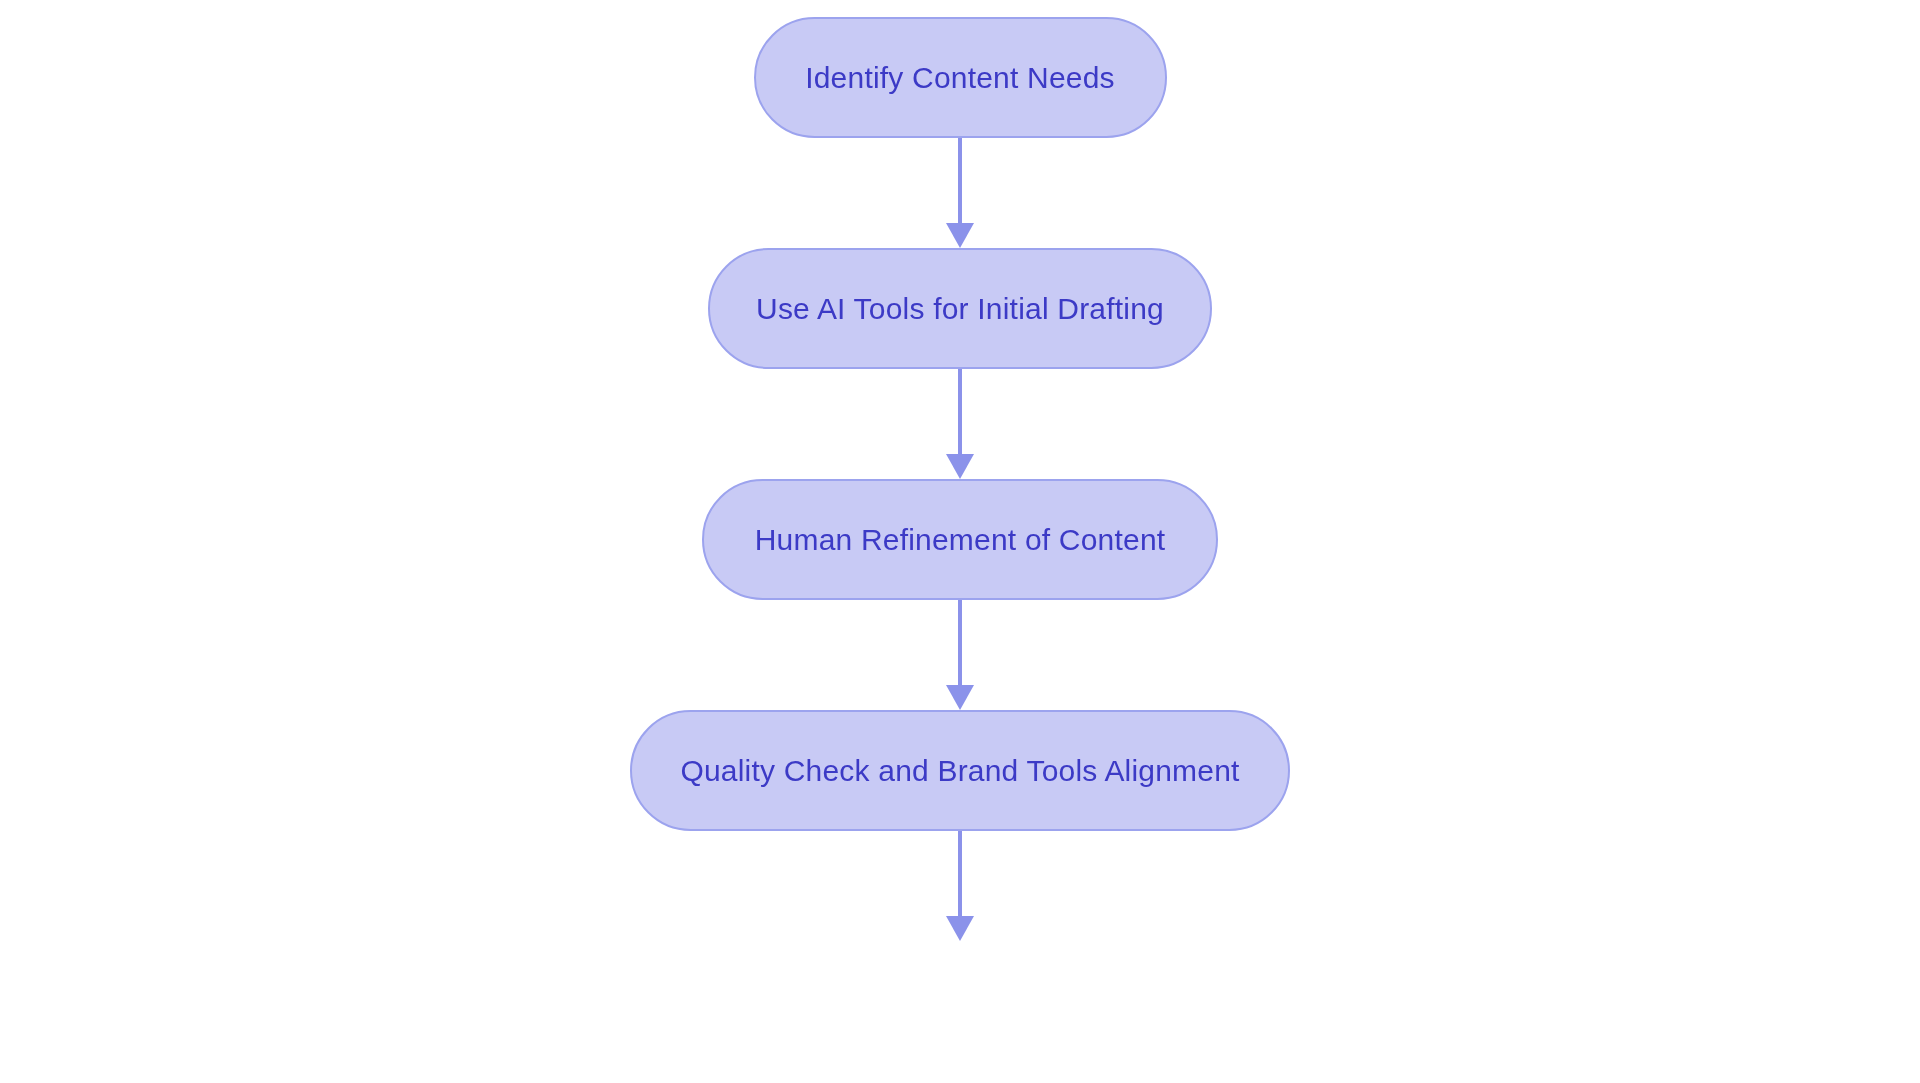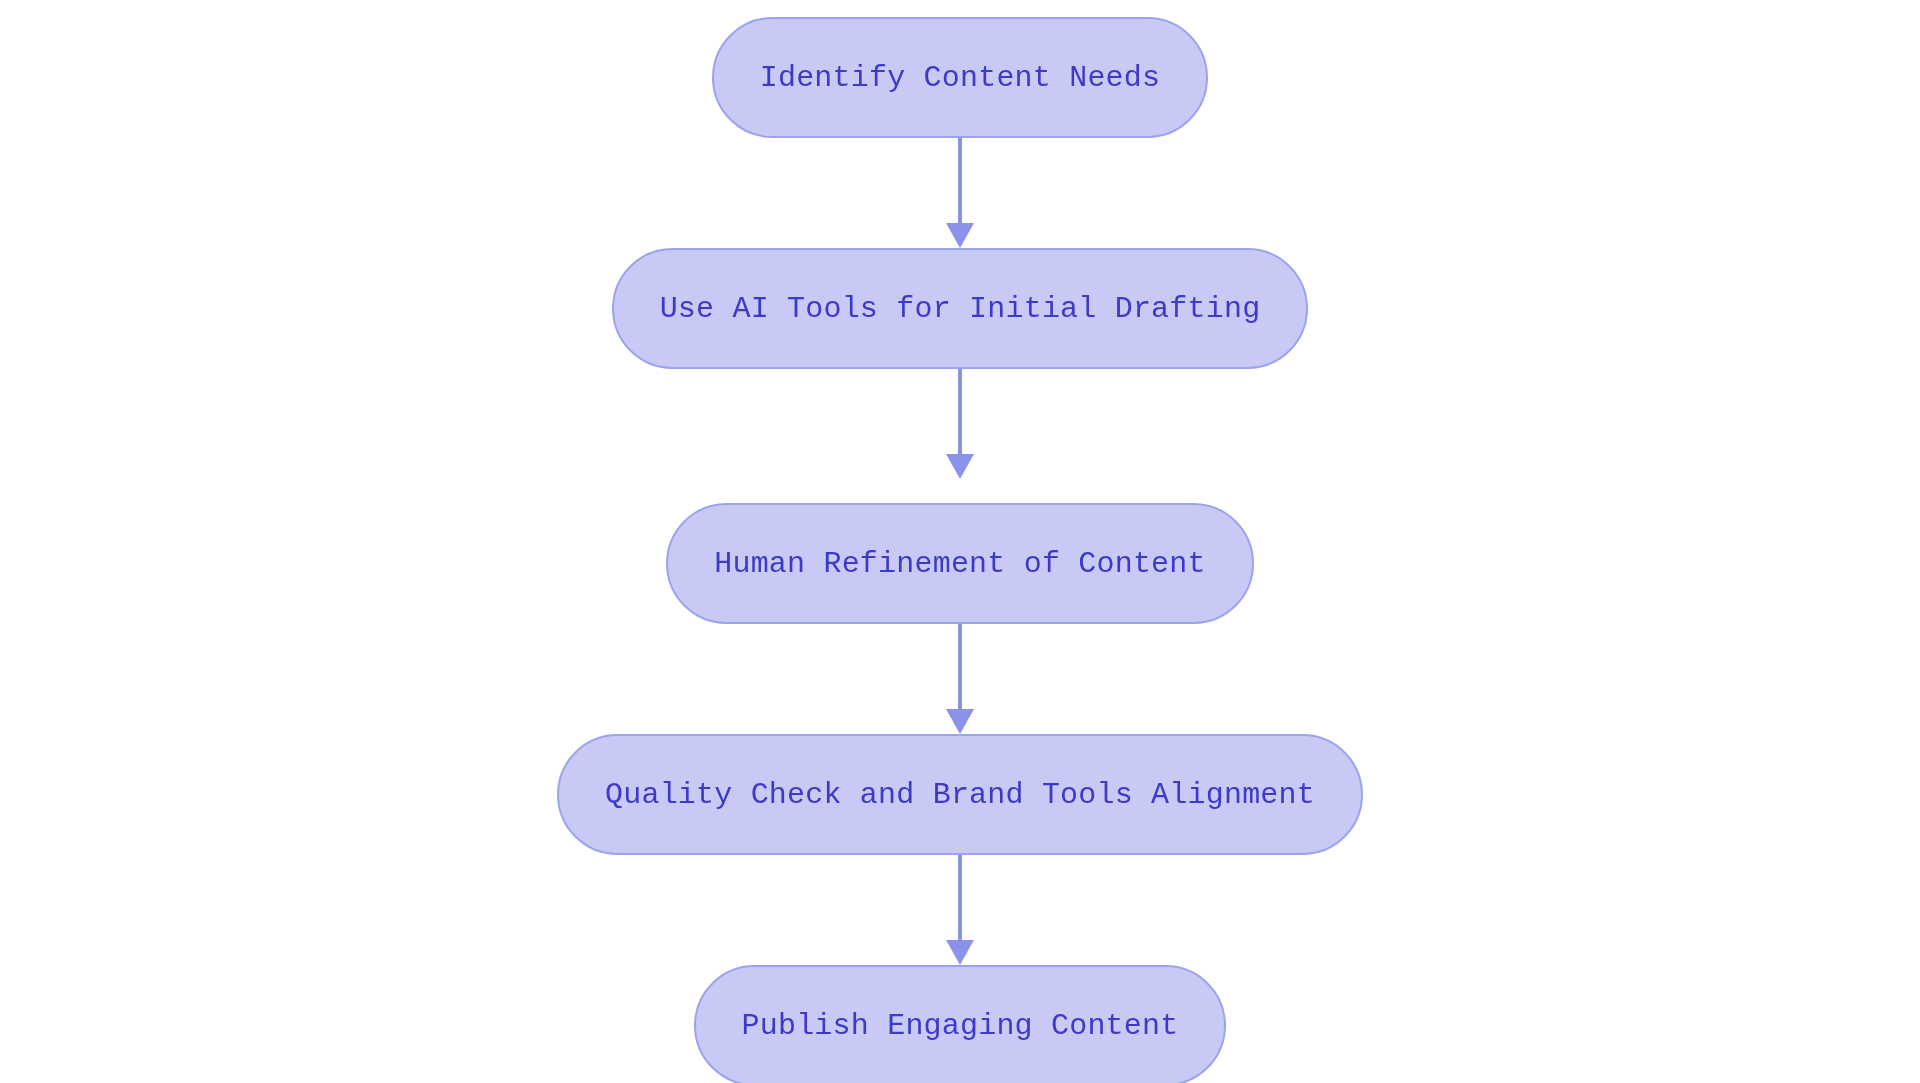--- a/index.html
+++ b/index.html
@@ -41,21 +41,21 @@
     display: flex;
     align-items: center;
     justify-content: center;
     padding: 0 46px;
     white-space: nowrap;
     flex: 0 0 auto;
   }
   
   .node:nth-of-type(1) { min-width: 413px; }
   .flowchart .node.n2  { min-width: 500px; }
-  .flowchart .node.n3  { min-width: 516px; margin-top: 24px; }
+  .flowchart .node.n3  { min-width: 516px; }
   .flowchart .node.n4  { min-width: 660px; }
   .flowchart .node.n5  { min-width: 445px; }
   .connector {
     height: 110px;
     width: 30px;
     display: flex;
     flex-direction: column;
     align-items: center;
     flex: 0 0 auto;
   }
@@ -67,21 +67,20 @@
   .connector .head {
     width: 0;
     height: 0;
     border-left: 14px solid transparent;
     border-right: 14px solid transparent;
     border-top: 25px solid var(--arrow);
     flex: 0 0 auto;
   }
   .node-label {
     display: inline-block;
-    font-family: Liberation Mono, monospace;
   }
 </style>
 </head>
 <body>
 
 <div class="flowchart">
 
   <div class="node n1">
     <span class="node-label">Identify Content Needs</span>
   </div>
@@ -111,17 +110,14 @@
 
   <div class="node n4">
     <span class="node-label">Quality Check and Brand Tools Alignment</span>
   </div>
 
   <div class="connector">
     <div class="line"></div>
     <div class="head"></div>
   </div>
 
-  <div class="node n5">
-    <span class="node-label">Publish Engaging Content</span>
-  </div>
 
 </div>
 
 </body></html>

